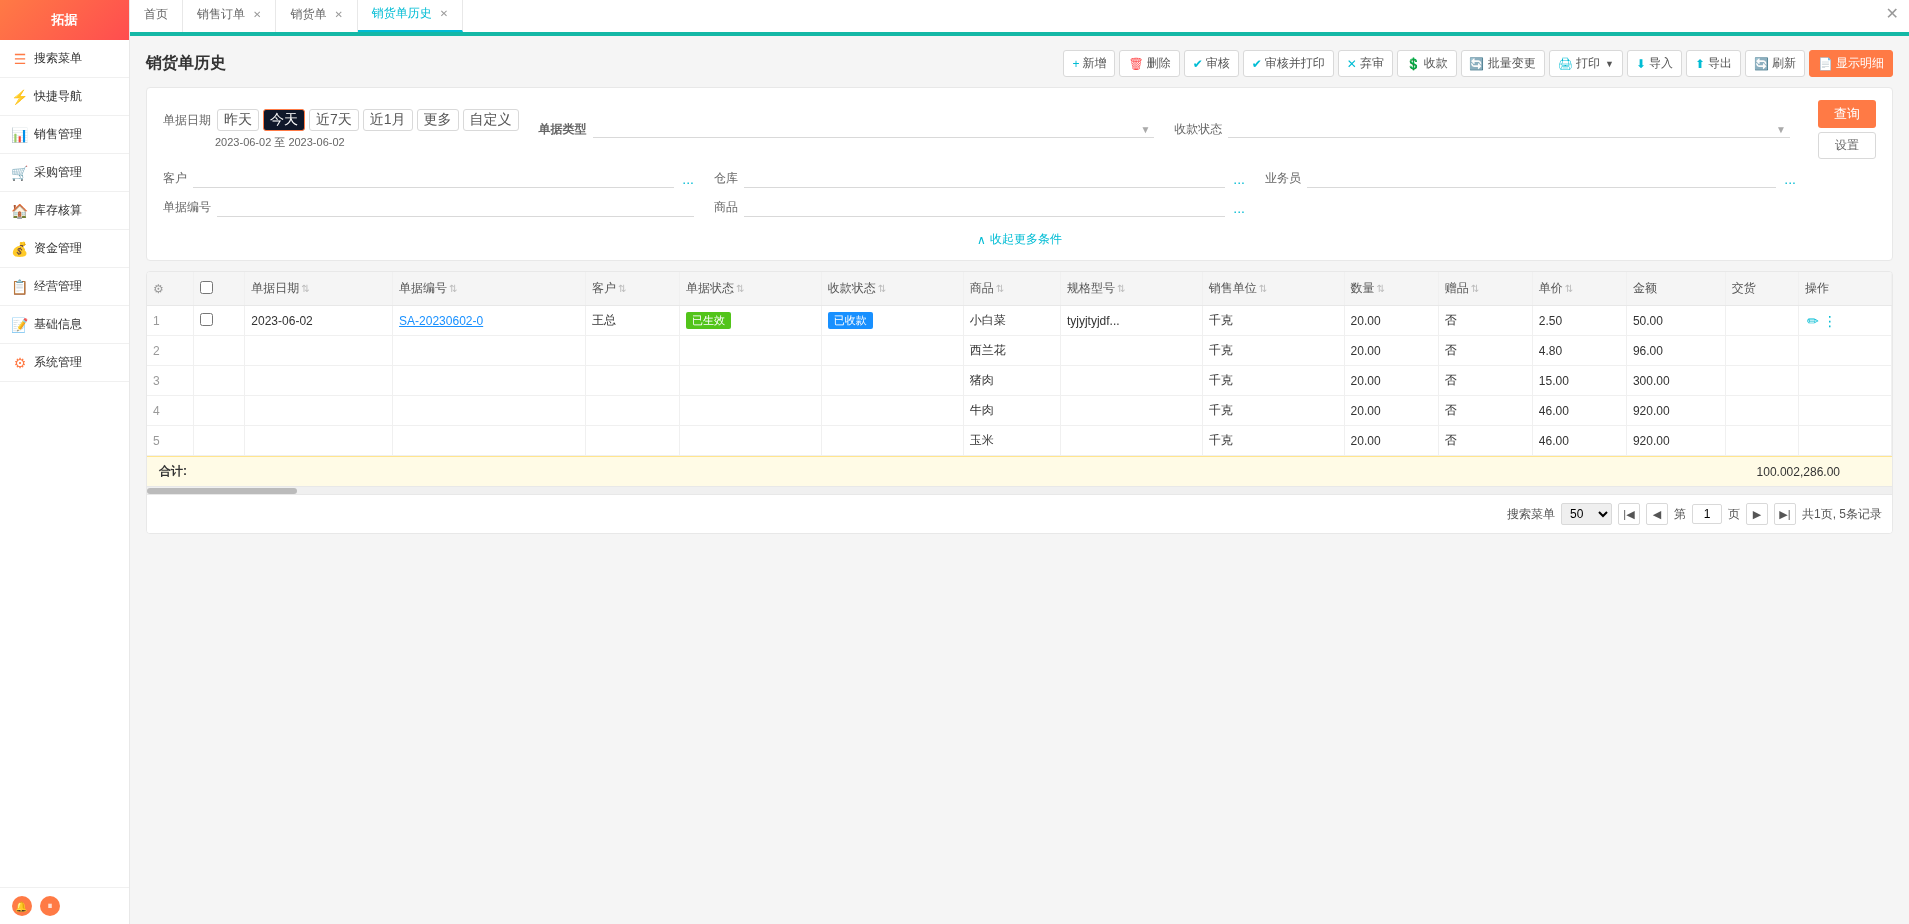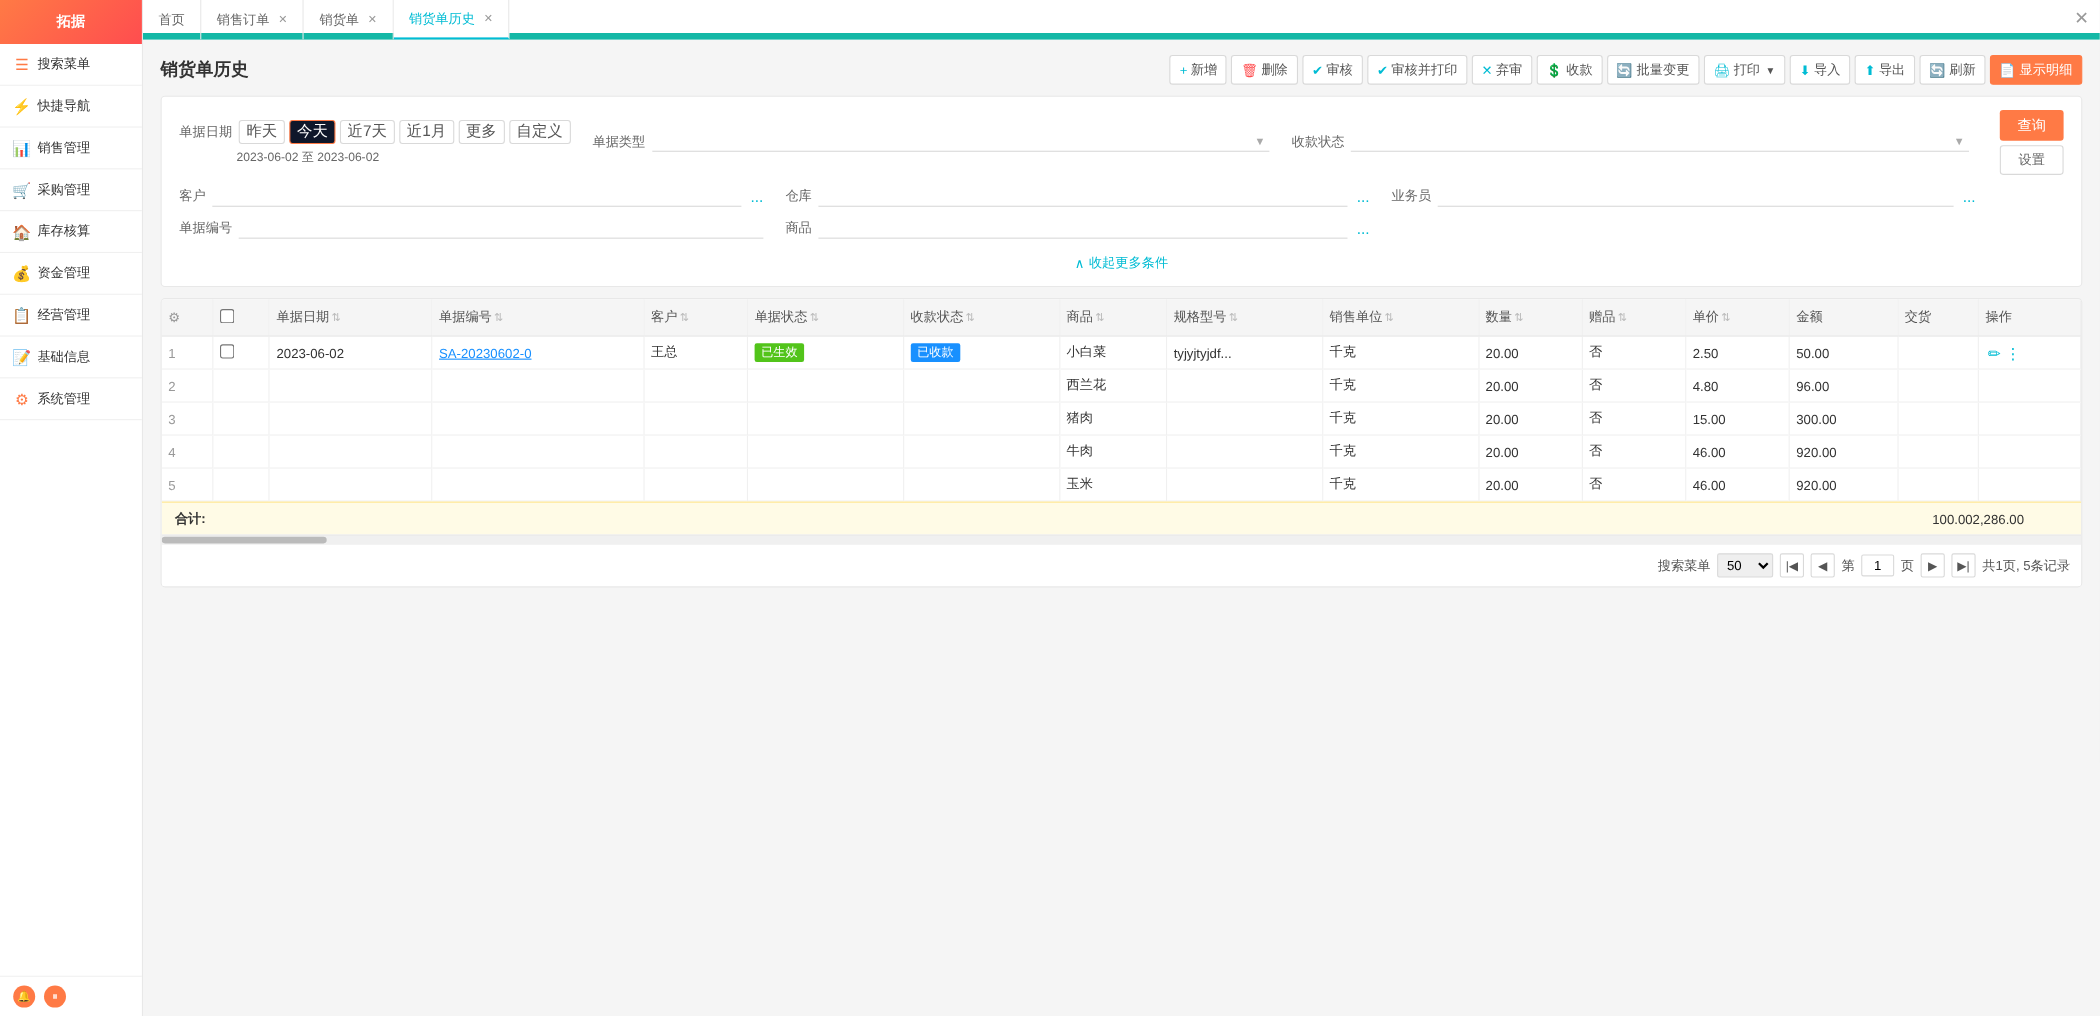--- a/index.html
+++ b/index.html
@@ -44,23 +44,23 @@
       border-top: 1px solid #f0f0f0;
     }
     .sidebar-bottom-icon { width: 20px; height: 20px; background: #ff7a45; border-radius: 50%; display: flex; align-items: center; justify-content: center; color: #fff; font-size: 10px; cursor: pointer; }
 
     
     .main { flex: 1; display: flex; flex-direction: column; overflow: hidden; }
 
     
     .tabbar {
       display: flex;
-      align-items: flex-start;
-      background: #fff;
-      border-bottom: 6px solid #14b8a6;
+      align-items: flex-end;
+      background: #fff;
+      border-bottom: 4px solid #14b8a6;
       height: 36px;
       padding: 0 0 0 0;
       position: relative;
     }
     .tab {
       display: flex;
       align-items: center;
       padding: 0 14px;
       height: 36px;
       cursor: pointer;
@@ -462,21 +462,21 @@
                 <span class="date-btn active">今天</span>
                 <span class="date-btn">近7天</span>
                 <span class="date-btn">近1月</span>
                 <span class="date-btn">更多</span>
                 <span class="date-btn">自定义</span>
               </div>
           </div>
           <div class="date-range" style="margin-left:52px;">2023-06-02 至 2023-06-02</div>
         </div>
 
-        <div class="filter-item" style="flex:1; min-width:200px;">
+        <div class="filter-item" style="flex:1; min-width:200px;font-weight:bold;">
           <span class="filter-label">单据类型</span>
           <div class="filter-select" style="flex:1; display:flex; border-bottom: 1px solid #d9d9d9; padding: 2px 4px;">
             <span style="flex:1;"></span>
             <span style="color:#aaa; font-size:10px;">▼</span>
           </div>
         </div>
 
         <div class="filter-item" style="flex:1; min-width:200px;">
           <span class="filter-label">收款状态</span>
           <div class="filter-select" style="flex:1; display:flex; border-bottom: 1px solid #d9d9d9; padding: 2px 4px;">

